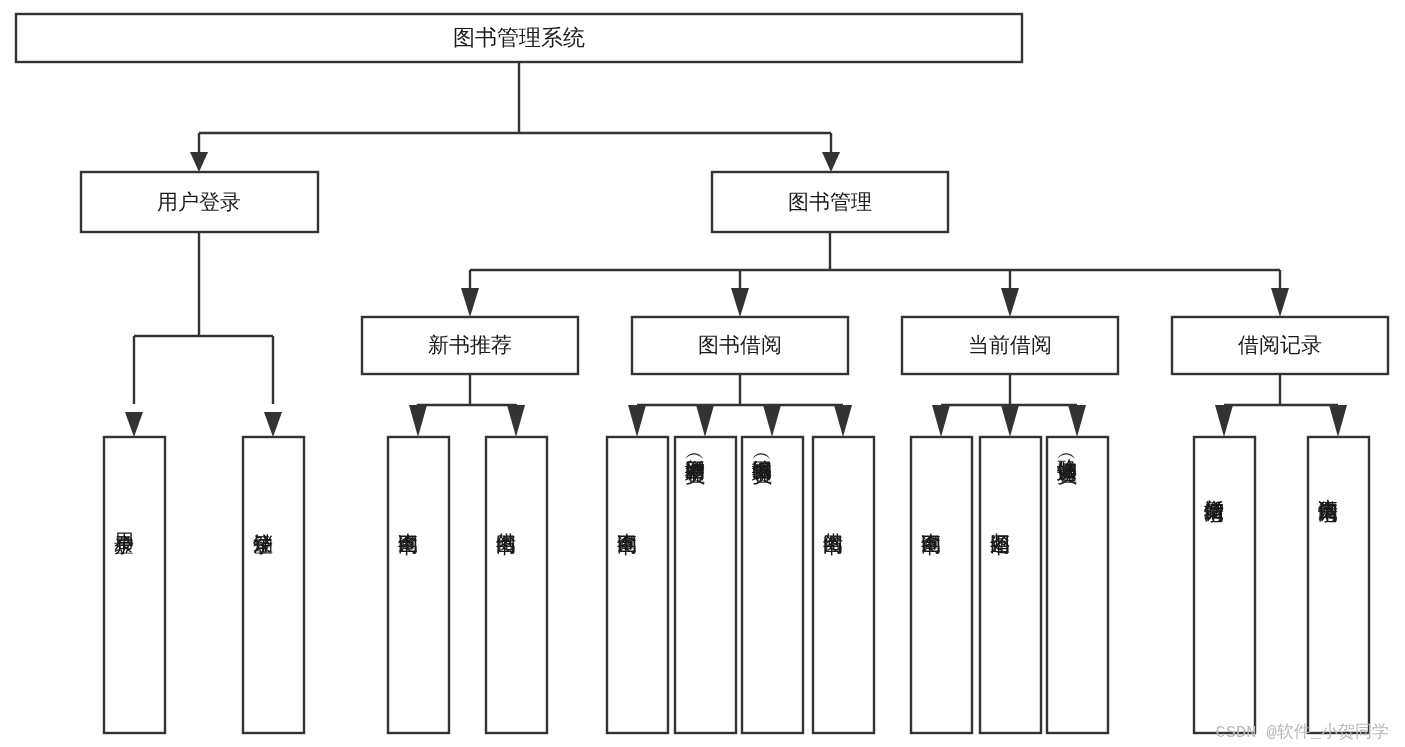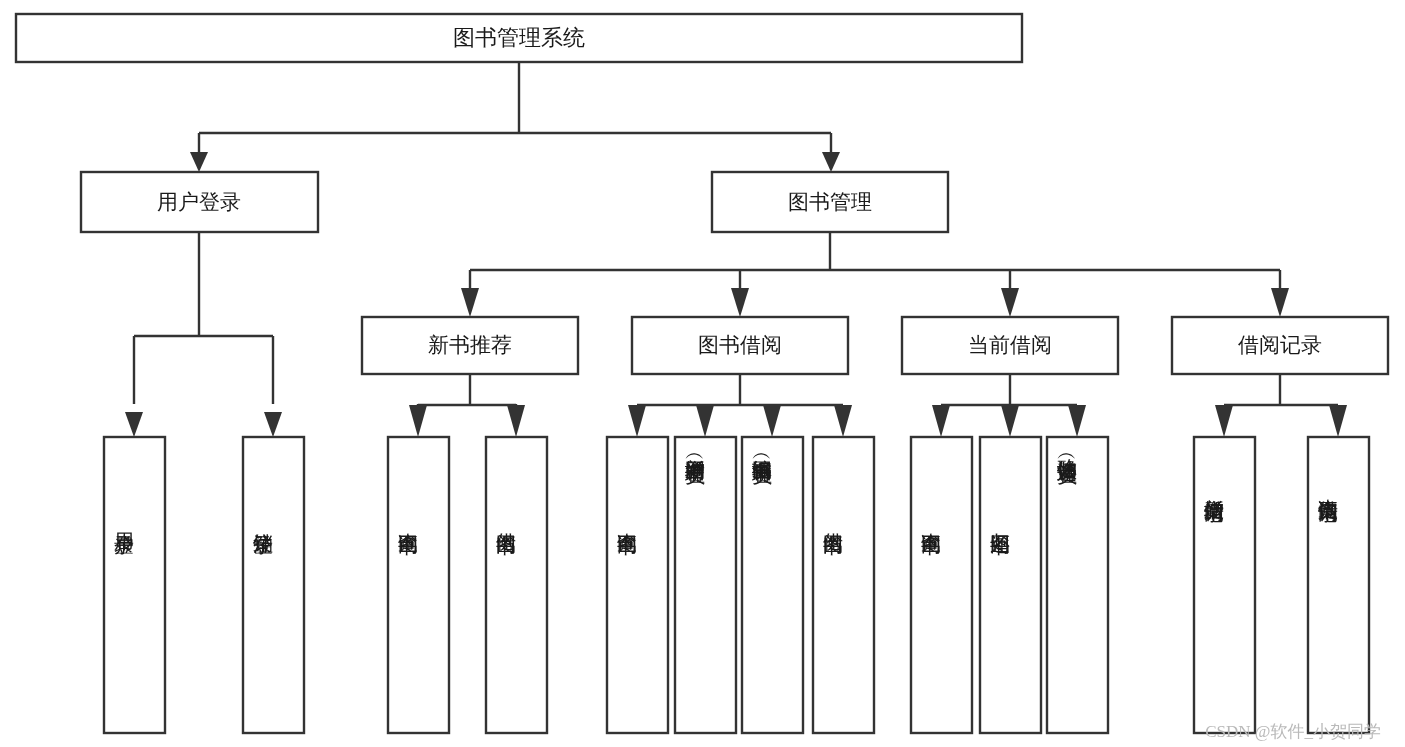--- a/index.html
+++ b/index.html
@@ -61,23 +61,23 @@
     font-family: "Liberation Sans", "DejaVu Sans", sans-serif;
     font-size: 20px;
     line-height: 1.02;
     color: #1a1a1a;
     letter-spacing: 1px;
     white-space: nowrap;
     pointer-events: none;
   }
   .watermark {
     position: absolute;
-    right: 24px;
+    right: 16px;
     bottom: 4px;
-    font-family: Liberation Serif, serif;
+    font-family: Liberation Mono, monospace;
     font-size: 17px;
     color: #b9b9b9;
     white-space: nowrap;
     pointer-events: none;
   }
 </style>
 </head>
 <body>
 
 <div id="diagram-root">

